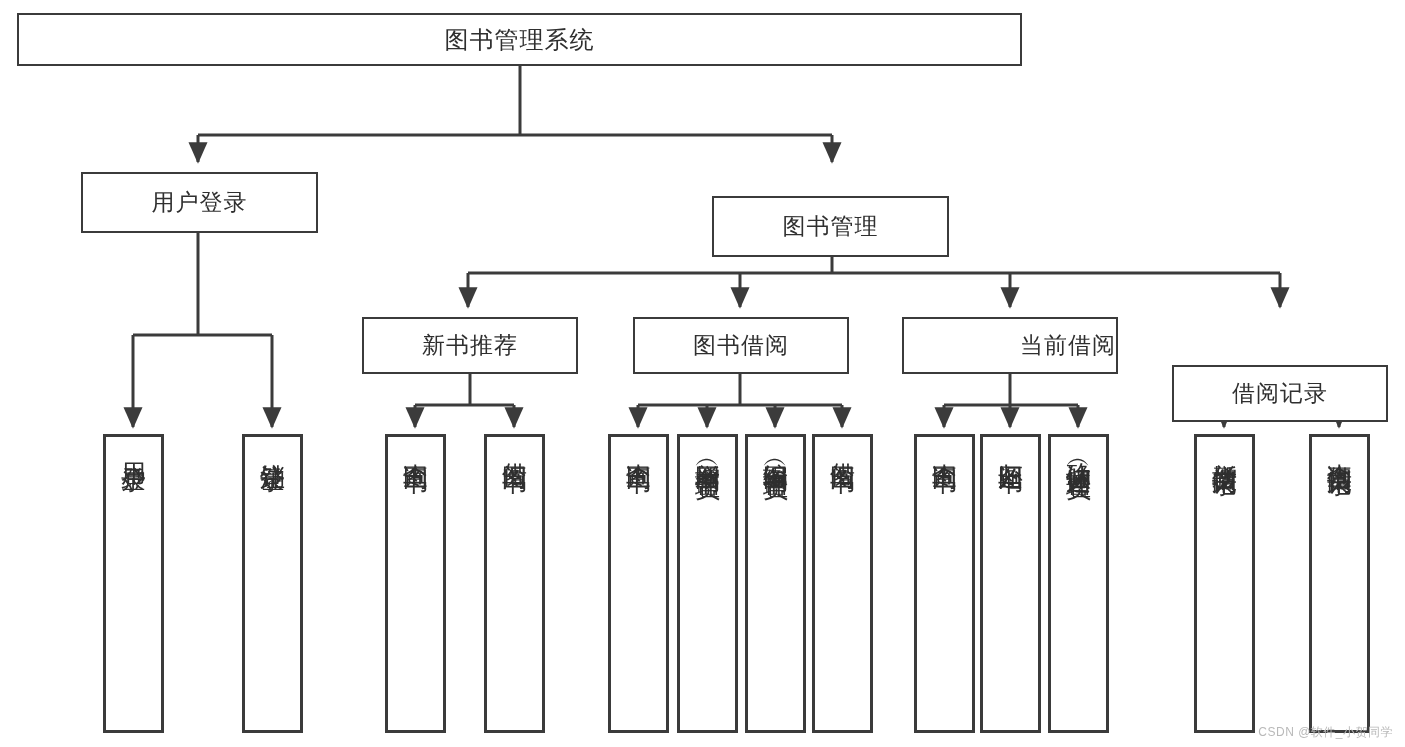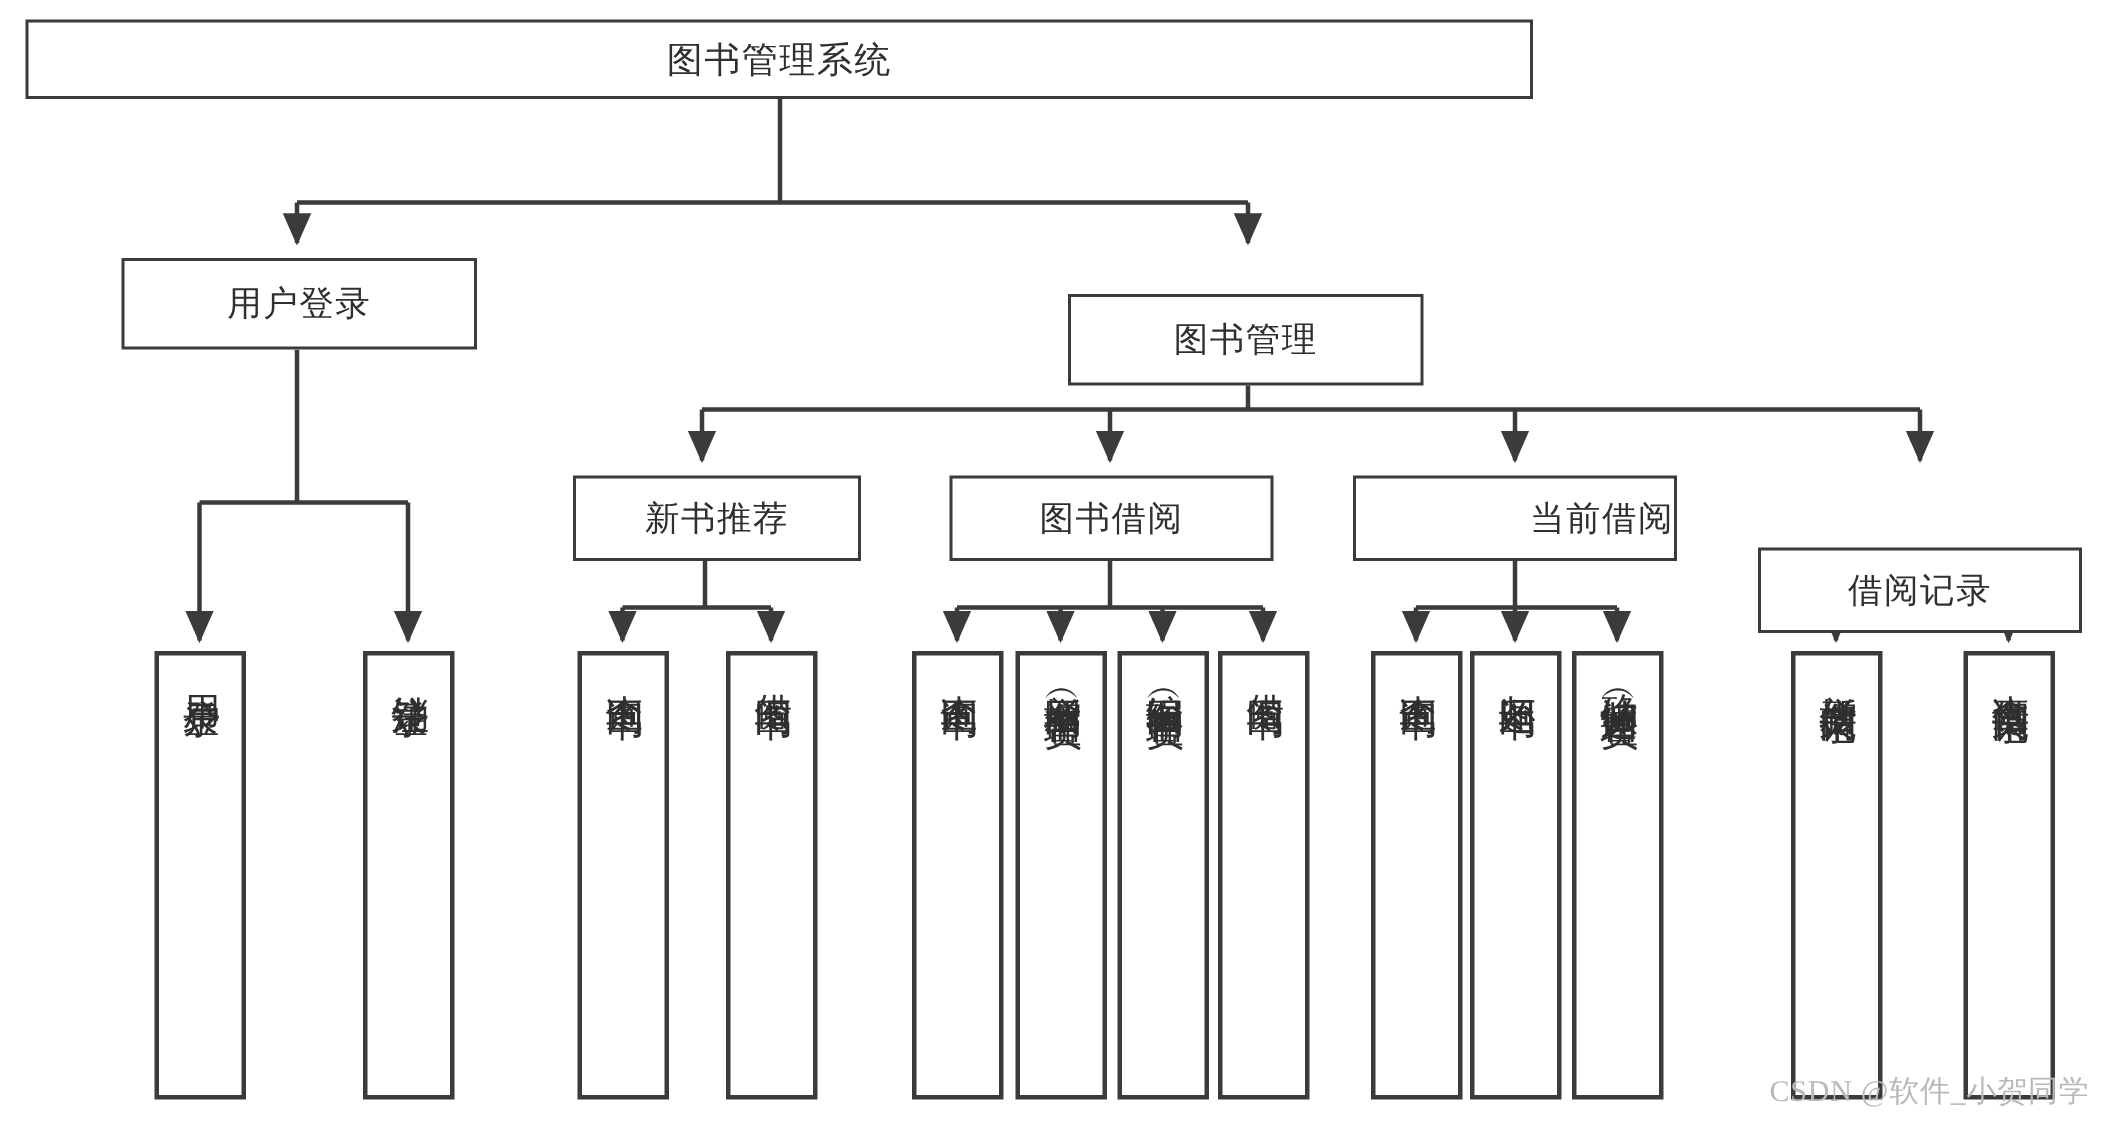--- a/index.html
+++ b/index.html
@@ -54,26 +54,25 @@
     white-space: nowrap;
     color: #2f2f2f;
   }
   .node.root {
     font-size: 24px;
   }
   .watermark {
     position: absolute;
     right: 12px;
     bottom: 6px;
-    font-size: 20px;
+    font-size: 12px;
     color: #b9b9b9;
     letter-spacing: 0.5px;
     white-space: nowrap;
     z-index: 3;
-    font-family: Liberation Serif, serif;
   }
 </style>
 </head>
 <body>
 
 <div id="stage">
 
   <svg id="wires" viewBox="0 0 1405 747" width="1405" height="747">
     <defs>
       <marker id="arrow" viewBox="0 0 10 10" refX="9.2" refY="5" markerWidth="7.2" markerHeight="7.2" orient="auto-start-reverse">
@@ -129,21 +128,21 @@
   </div>
 
   <div class="node h" style="left:81px; top:172px; width:237px; height:61px;">
     <span>用户登录</span>
   </div>
 
   <div class="node h" style="left:712px; top:172px; width:237px; height:61px;margin-top:24px;">
     <span>图书管理</span>
   </div>
 
-  <div class="node h" style="left:382px; top:317px; width:192px; height:57px;">
+  <div class="node h" style="left:362px; top:317px; width:216px; height:57px;">
     <span>新书推荐</span>
   </div>
 
   <div class="node h" style="left:633px; top:317px; width:216px; height:57px;">
     <span>图书借阅</span>
   </div>
 
   <div class="node h" style="left:902px; top:317px; width:216px; height:57px;justify-content:flex-end;">
     <span>当前借阅</span>
   </div>

